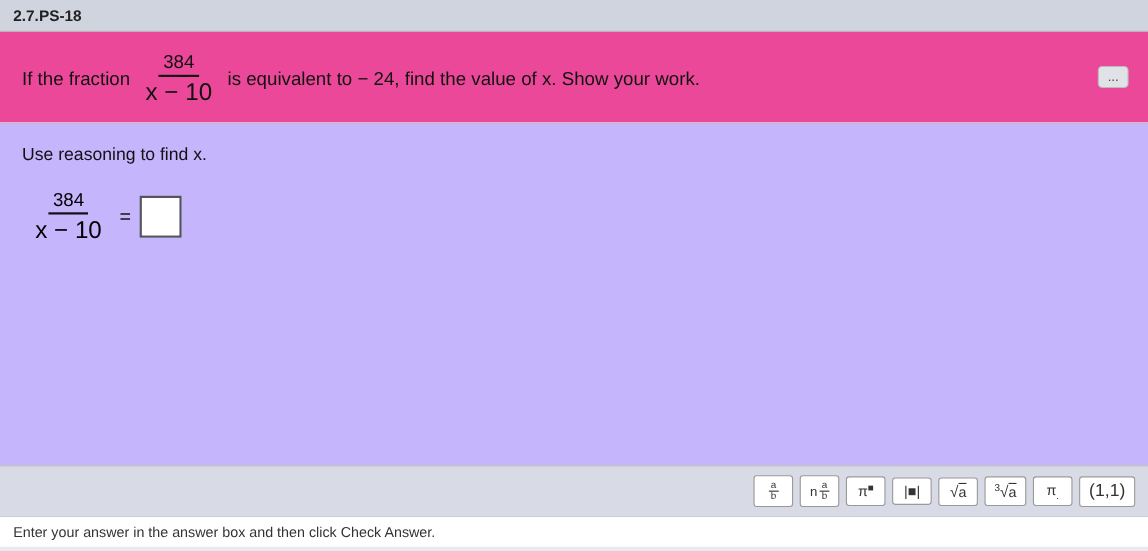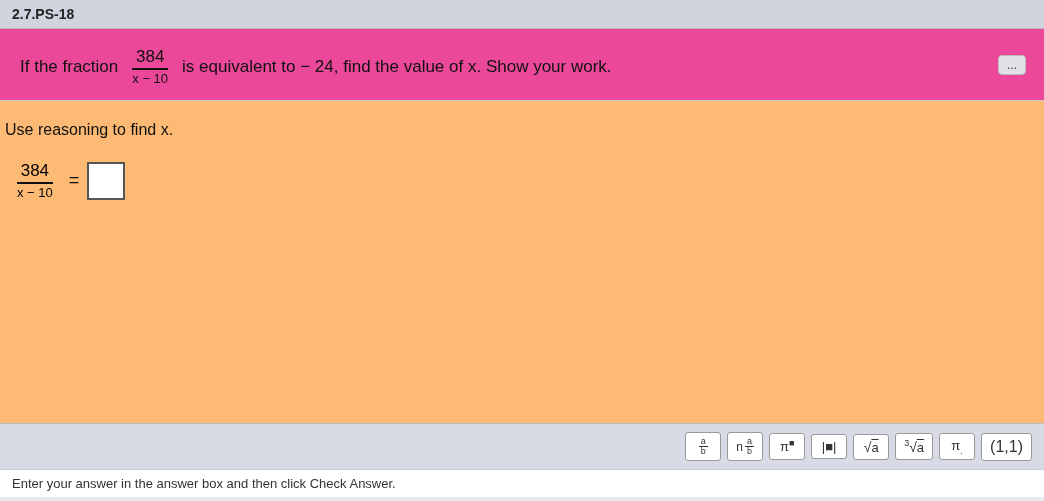--- a/index.html
+++ b/index.html
@@ -46,42 +46,42 @@
     }
 
     .fraction .numerator {
       font-size: 17px;
       border-bottom: 2px solid #111;
       padding: 0 4px 1px 4px;
       text-align: center;
     }
 
     .fraction .denominator {
-      font-size: 13px;
+      font-size: 22px;
       padding: 1px 4px 0 4px;
       text-align: center;
     }
 
     .ellipsis-btn {
       position: absolute;
       right: 18px;
       top: 50%;
       transform: translateY(-50%);
       background: #e0e2e8;
       border: 1px solid #bbb;
       border-radius: 4px;
       padding: 2px 8px;
       font-size: 12px;
       cursor: pointer;
       color: #444;
     }
 
     .work-area {
-      background: #fdba74;
-      padding: 20px 20px 16px 5px;
+      background: #c4b5fd;
+      padding: 20px 20px 16px 20px;
       flex: 1;
     }
 
     .reasoning-label {
       font-size: 16px;
       color: #111;
       margin-bottom: 22px;
     }
 
     .equation-row {

